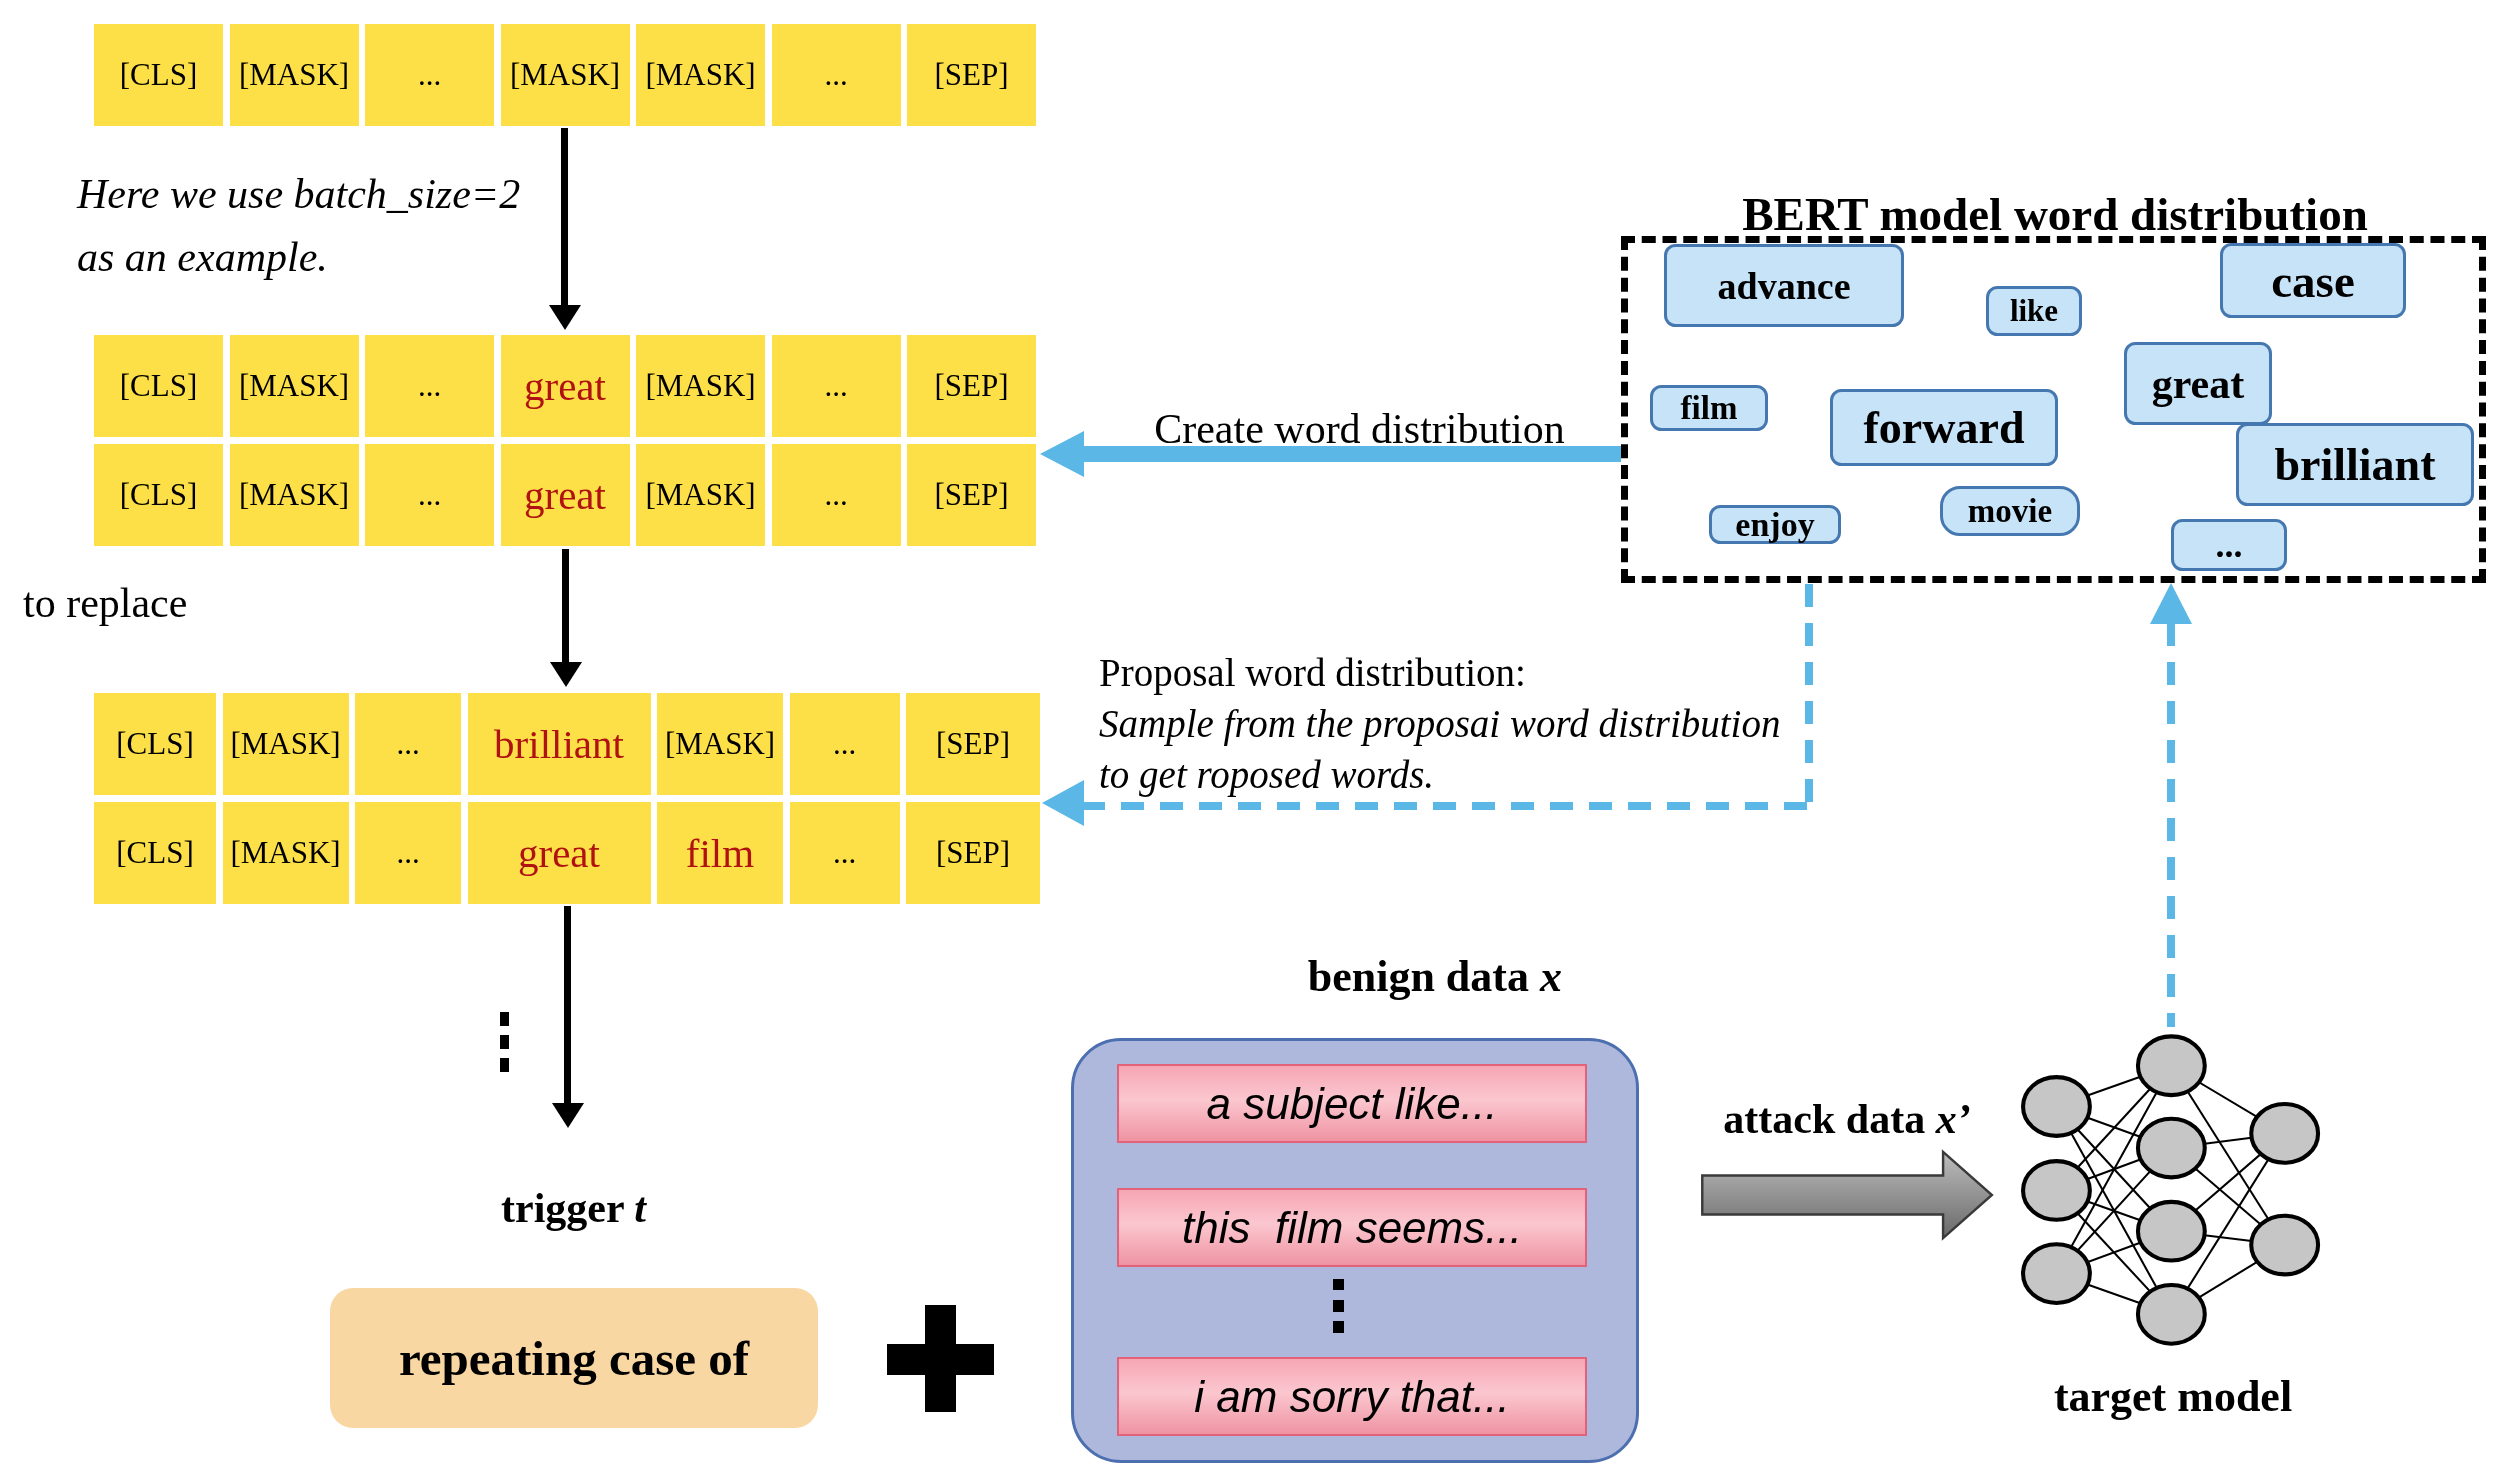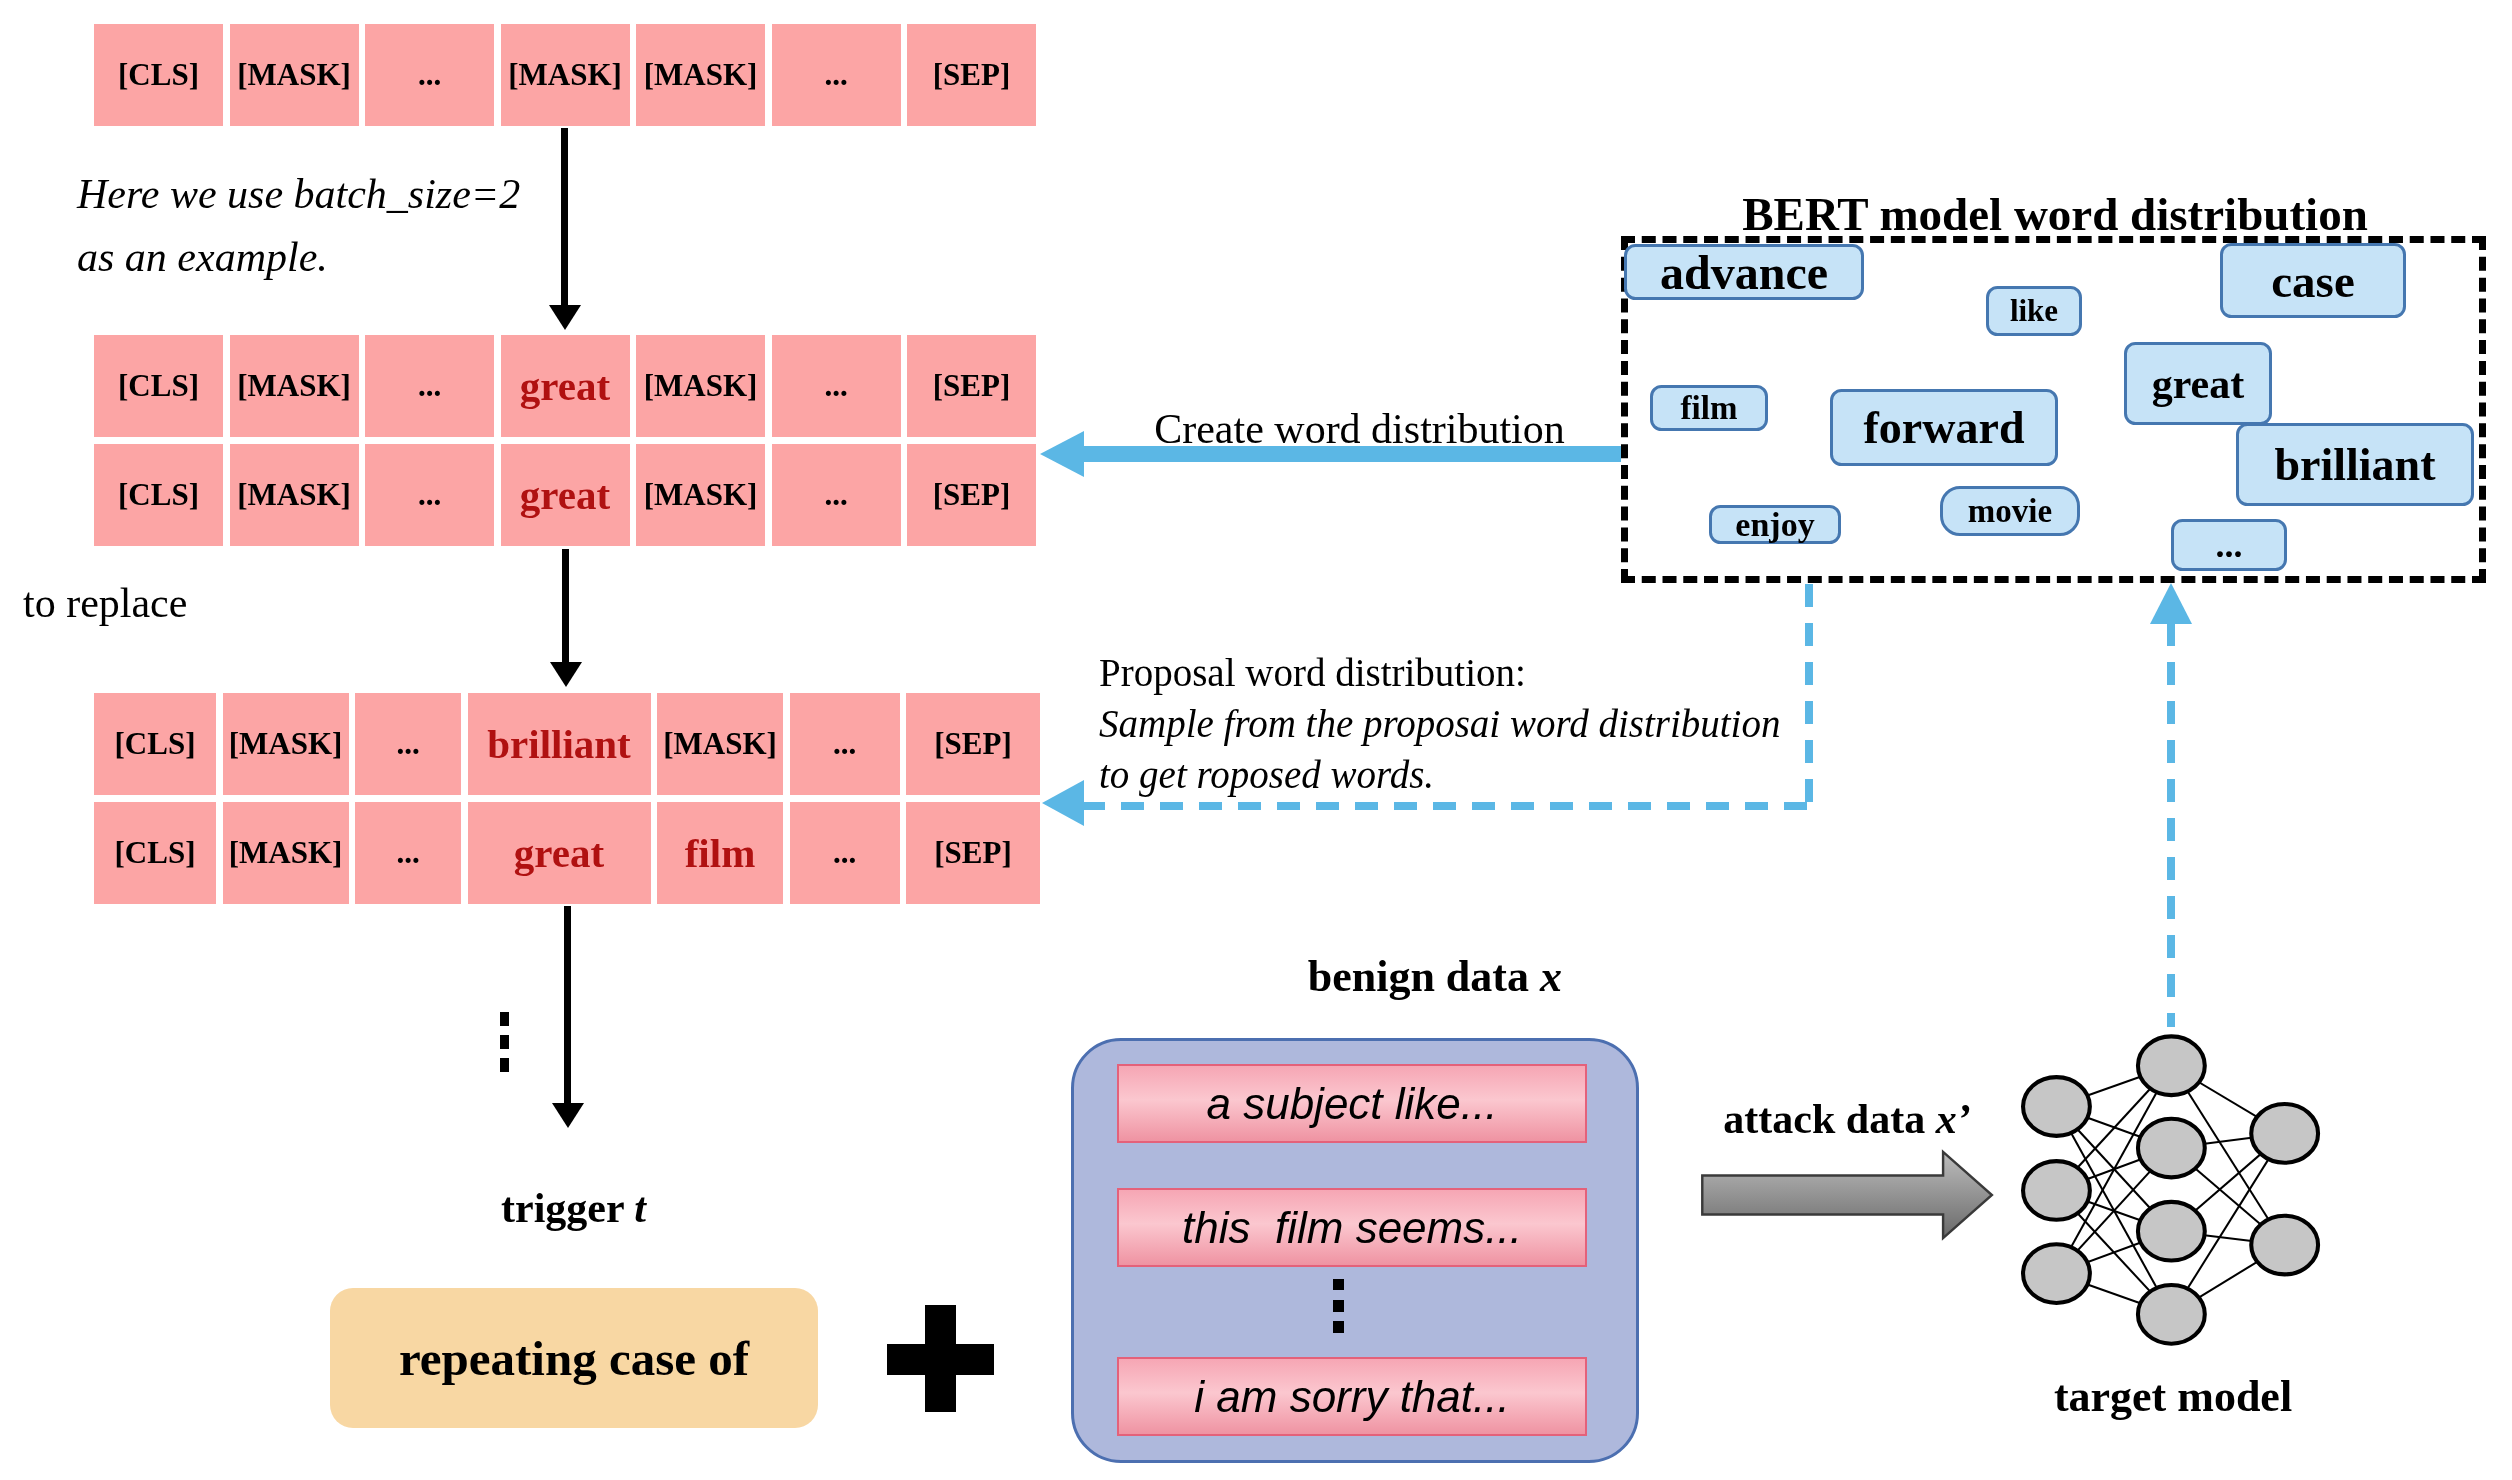--- a/index.html
+++ b/index.html
@@ -5,22 +5,22 @@
   html,body{margin:0;padding:0;}
   body{
     width:2512px;height:1480px;position:relative;background:#ffffff;
     font-family:"Liberation Serif", serif;overflow:hidden;
   }
   .abs{position:absolute;}
 
   
   .mrow{position:absolute;left:94px;display:flex;gap:6.5px;}
   .cell{
-    height:102px;background:#fca5a5;display:flex;align-items:center;justify-content:center;
-    font-weight:bold;font-size:31px;color:#000;
+    height:102px;background:#fde047;display:flex;align-items:center;justify-content:center;
+    font-weight:normal;font-size:31px;color:#000;
   }
   .mrow123 .cell{width:129px;}
   .mrow45 .cell:nth-child(1){width:122px;}
   .mrow45 .cell:nth-child(2){width:126px;}
   .mrow45 .cell:nth-child(3){width:106px;}
   .mrow45 .cell:nth-child(4){width:183px;}
   .mrow45 .cell:nth-child(5){width:126px;}
   .mrow45 .cell:nth-child(6){width:110px;}
   .mrow45 .cell:nth-child(7){width:134px;}
   .cell.red{color:#B01111;font-size:41px;}
@@ -163,21 +163,21 @@
   <div class="it">as an example.</div>
 </div>
 
 <div class="note" style="left:23px;top:570px;line-height:67px;">
   <div>to replace</div>
 </div>
 
 <div class="bert-title">BERT model word distribution</div>
 <div class="bert-box"></div>
 
-<div class="bword" style="left:1624px;top:244px;width:240px;height:56px;font-size:48px;">advance</div>
+<div class="bword" style="left:1664px;top:244px;width:240px;height:83px;font-size:38px;">advance</div>
 <div class="bword" style="left:1986px;top:286px;width:96px;height:50px;font-size:31px;">like</div>
 <div class="bword" style="left:2220px;top:243px;width:186px;height:75px;font-size:47px;">case</div>
 <div class="bword" style="left:1650px;top:385px;width:118px;height:46px;font-size:33px;">film</div>
 <div class="bword" style="left:1830px;top:389px;width:228px;height:77px;font-size:46px;">forward</div>
 <div class="bword" style="left:2124px;top:342px;width:148px;height:83px;font-size:42px;">great</div>
 <div class="bword" style="left:2236px;top:423px;width:238px;height:83px;font-size:46px;">brilliant</div>
 <div class="bword" style="left:1709px;top:505px;width:132px;height:39px;font-size:34px;">enjoy</div>
 <div class="bword" style="left:1940px;top:486px;width:140px;height:50px;font-size:33px;border-radius:20px;">movie</div>
 <div class="bword" style="left:2171px;top:519px;width:116px;height:52px;font-size:36px;">...</div>
 

